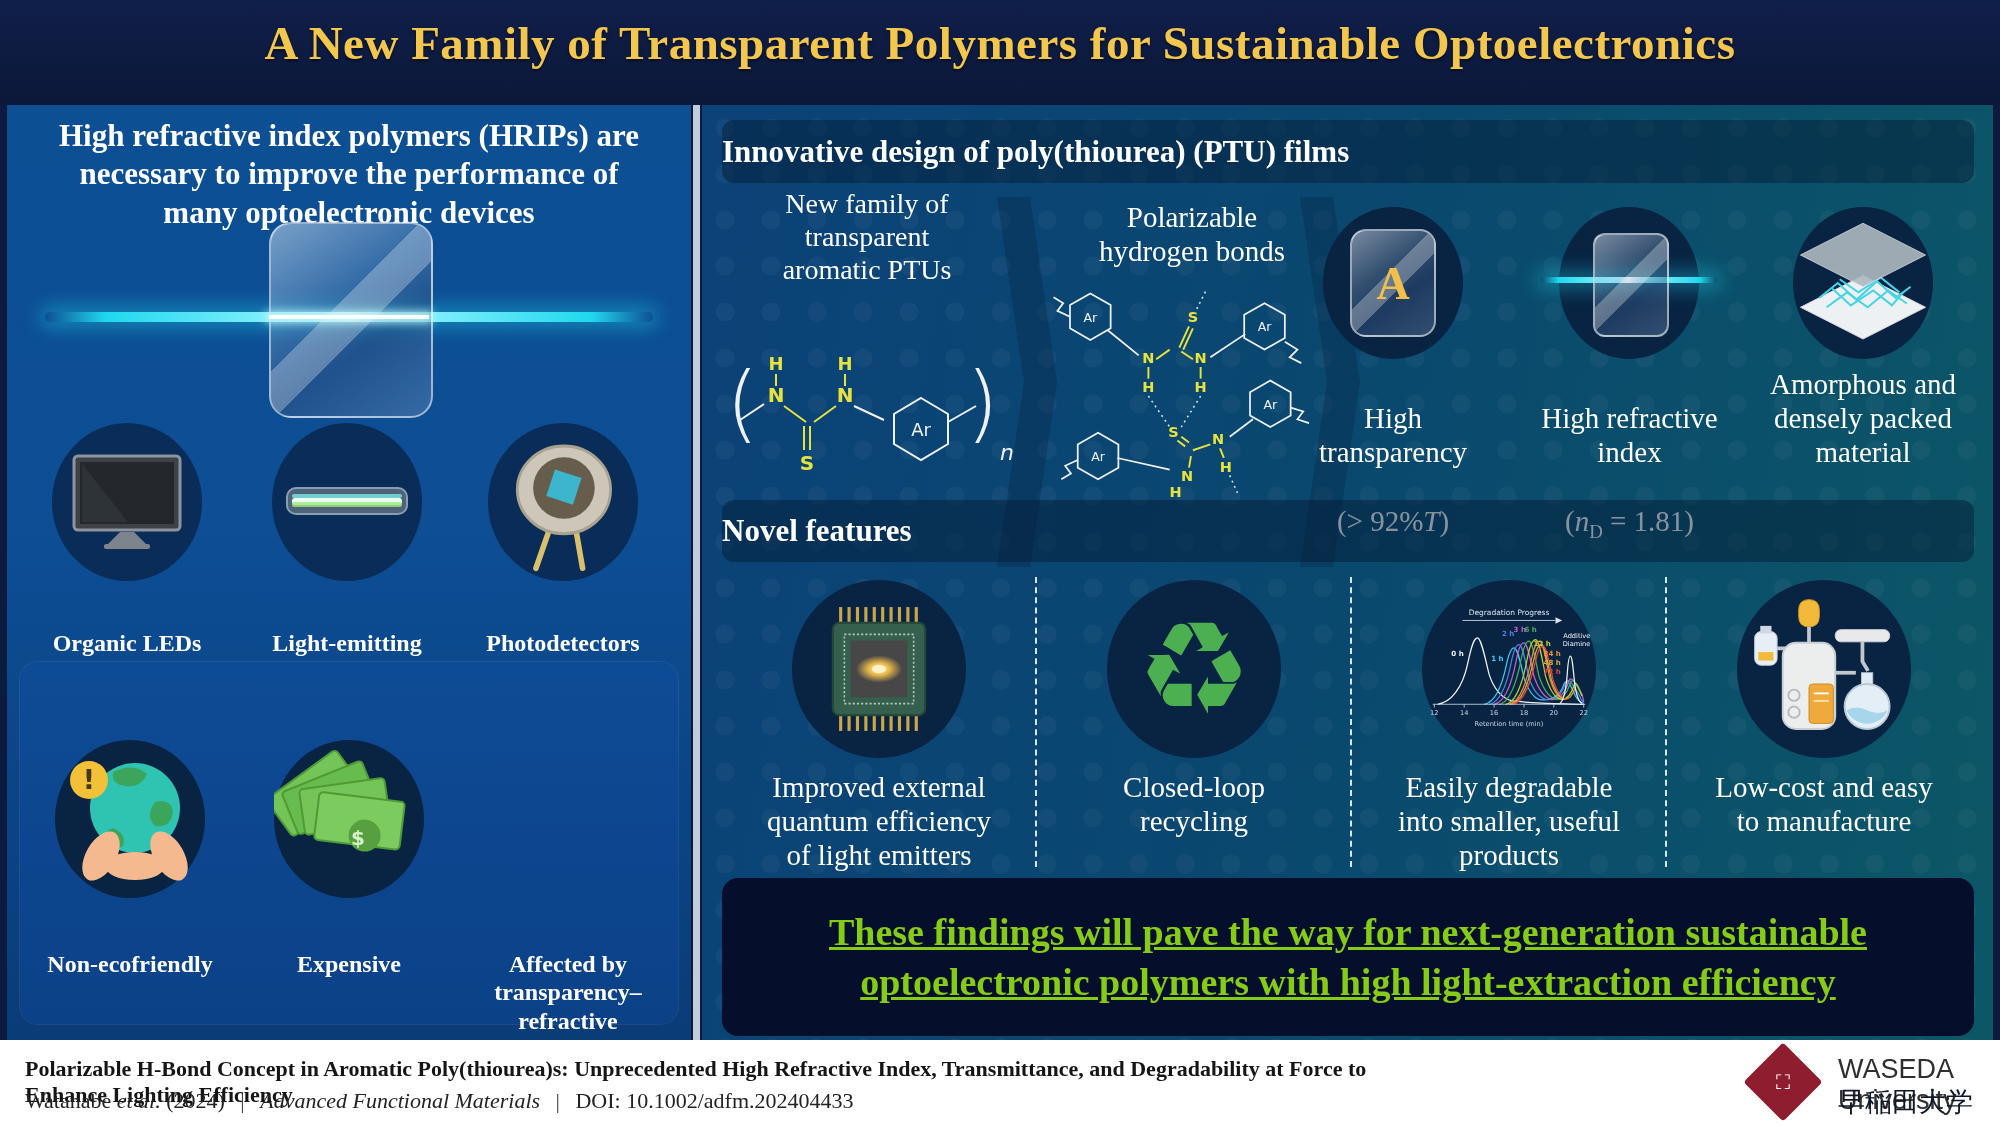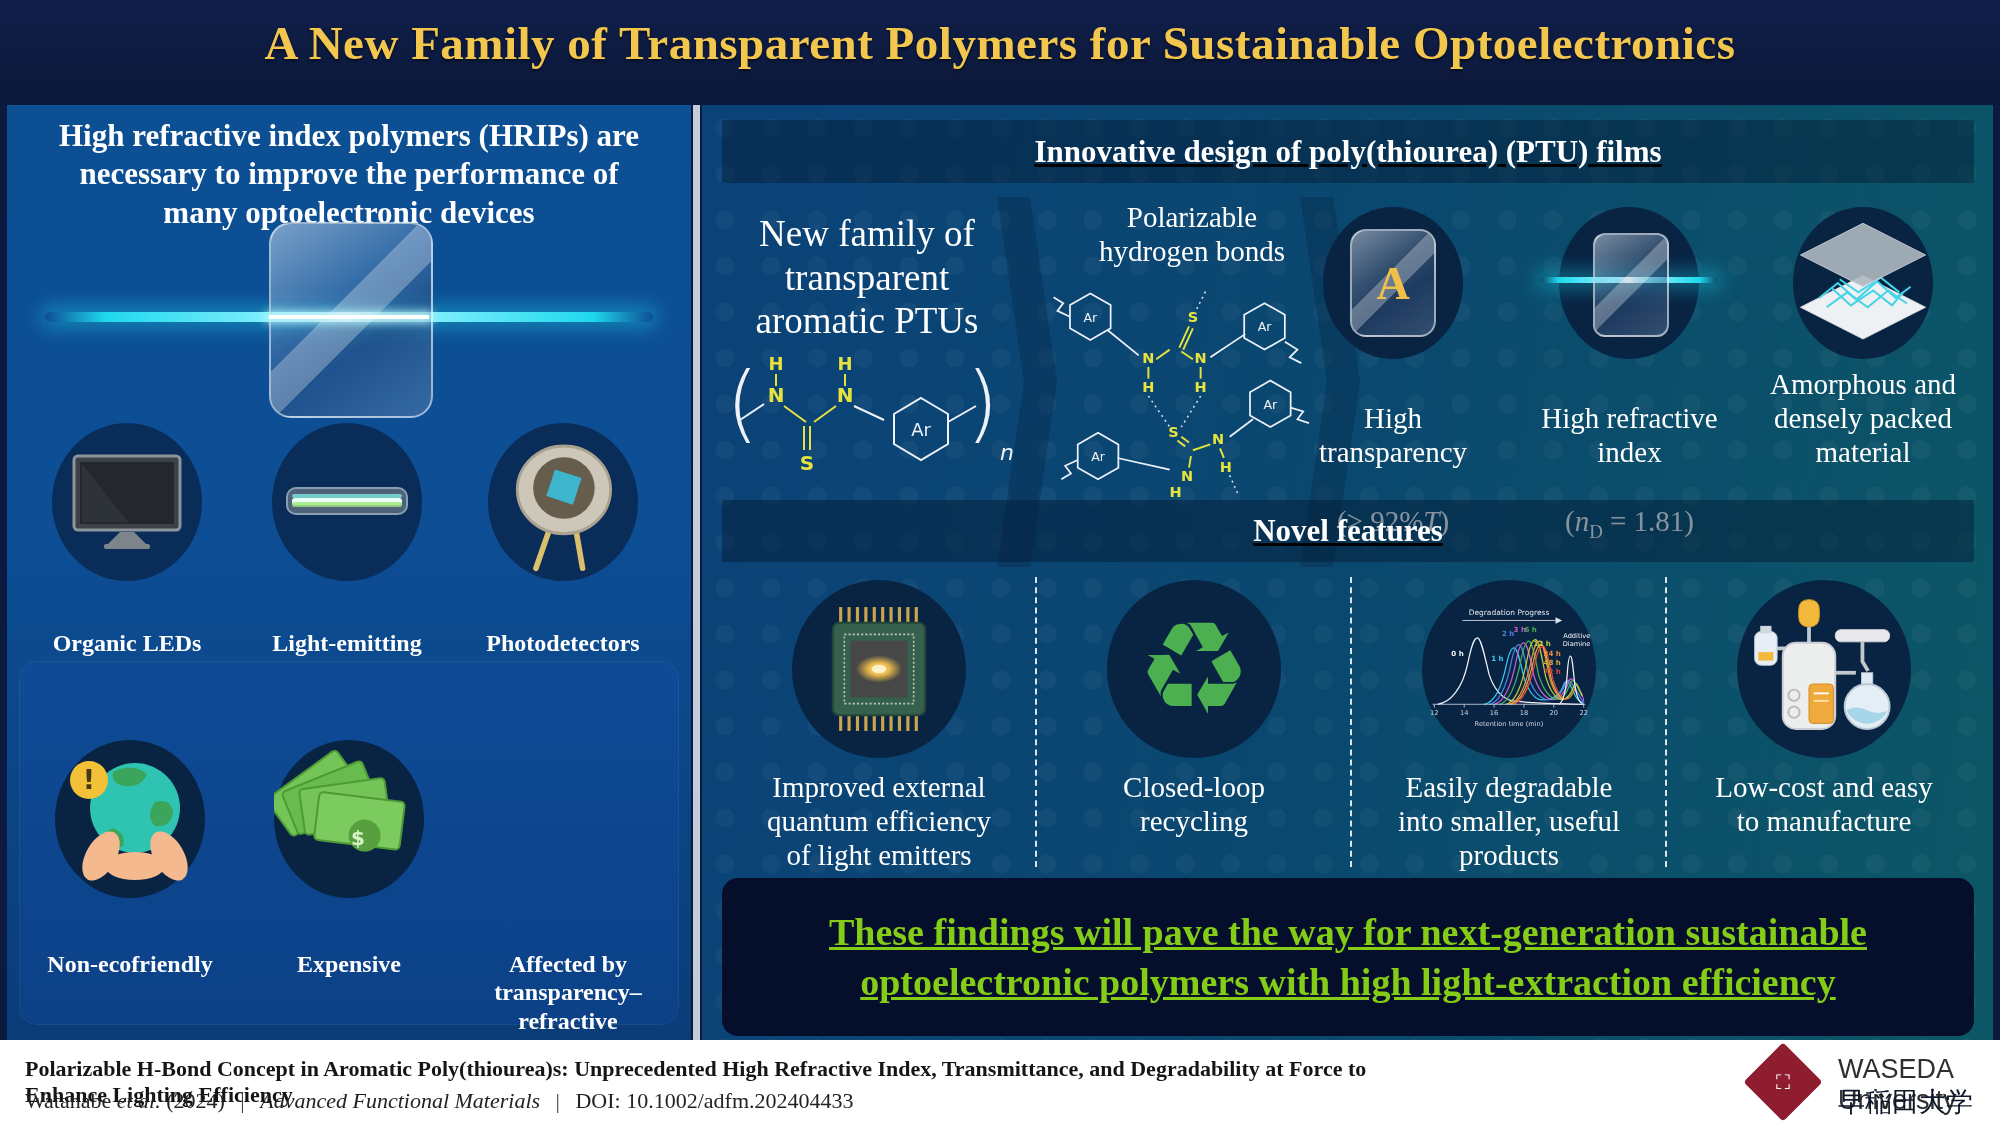--- a/index.html
+++ b/index.html
@@ -18,21 +18,21 @@
   .right-col{left:702px;top:105px;width:1291px;height:935px;
              background:linear-gradient(100deg,#0b4278 0%,#0a486f 48%,#0c5766 100%);}
   .right-col .dots{left:0;top:0;width:100%;height:100%;
       background-image:radial-gradient(rgba(255,255,255,0.035) 9px,transparent 10px);
       background-size:46px 46px;}
   .chevron{background:rgba(6,32,62,.30);}
   
   .h-white{color:#fff;font-weight:bold;text-align:center;}
   .cap{color:#fff;text-align:center;line-height:1.18;}
   .cap-b{color:#fff;font-weight:bold;text-align:center;line-height:1.18;margin-top:36px;}
-  .band{background:rgba(5,27,52,.48);border-radius:2px;display:flex;align-items:center;justify-content:center;text-decoration:underline;}
+  .band{background:rgba(5,27,52,.48);border-radius:12px;display:flex;align-items:center;justify-content:flex-start;}
   .band .bt{color:#fff;font-weight:bold;font-size:31px;}
   
   .oval{border-radius:50%;background:#0a2c59;display:flex;align-items:center;justify-content:center;}
   .oval.dk{background:#092343;}
   .glass{border-radius:16px;border:2px solid rgba(255,255,255,.55);
          background:linear-gradient(145deg,rgba(230,242,255,.50) 0%,rgba(150,182,216,.30) 38%,
                     rgba(56,88,132,.45) 62%,rgba(130,160,198,.35) 100%);
          position:relative;overflow:hidden;}
   .glass::after{content:"";position:absolute;inset:0;
          background:linear-gradient(135deg,transparent 42%,rgba(255,255,255,.28) 42%,rgba(255,255,255,.28) 56%,transparent 56%);}
@@ -153,21 +153,21 @@
   <div class="abs right-col">
     <div class="abs dots"></div>
 
     <div class="abs chevron" style="left:295px;top:92px;width:60px;height:370px;clip-path:polygon(0 0,55% 0,100% 50%,55% 100%,0 100%,45% 50%);"></div>
     <div class="abs chevron" style="left:598px;top:92px;width:60px;height:370px;clip-path:polygon(0 0,55% 0,100% 50%,55% 100%,0 100%,45% 50%);"></div>
 
     <div class="abs band" style="left:20px;top:15px;width:1252px;height:63px;">
       <span class="bt">Innovative design of poly(thiourea) (PTU) films</span>
     </div>
 
-    <div class="abs cap ml" style="left:30px;top:107px;width:270px;font-size:37px;">New family of
+    <div class="abs cap ml" style="left:30px;top:82px;width:270px;font-size:28px;">New family of
 transparent
 aromatic PTUs</div>
     <svg class="abs" style="left:12px;top:225px;" width="306" height="160" viewBox="0 0 306 160">
       <text x="12" y="102" font-size="84" fill="#eef2f8" font-weight="100" font-family="Liberation Serif,serif">(</text>
       <line x1="26" y1="90" x2="50" y2="74" stroke="#eef2f8" stroke-width="2"></line>
       <text class="chemtxt" x="62" y="72" text-anchor="middle" font-size="20">N</text>
       <line x1="62" y1="56" x2="62" y2="44" stroke="#e6e23e" stroke-width="2"></line>
       <text class="chemtxt" x="62" y="40" text-anchor="middle" font-size="18">H</text>
       <line x1="70" y1="76" x2="92" y2="92" stroke="#e6e23e" stroke-width="2"></line>
       <line x1="90" y1="96" x2="90" y2="120" stroke="#e6e23e" stroke-width="2"></line>

